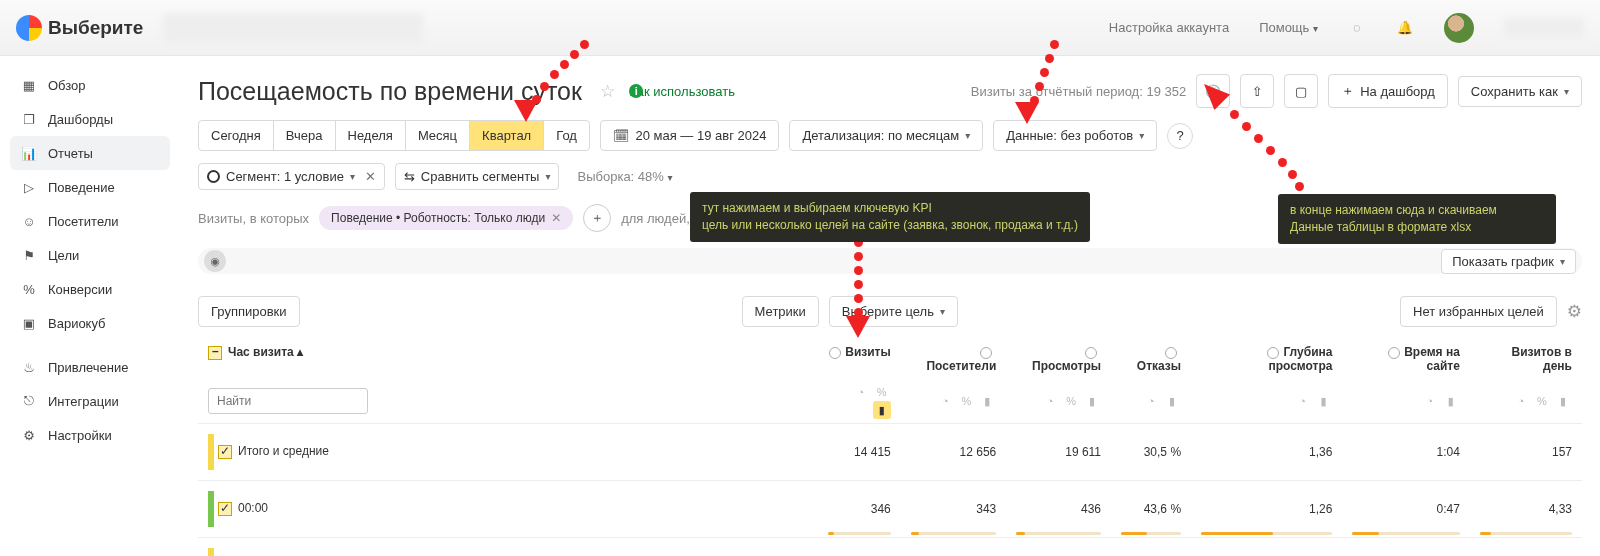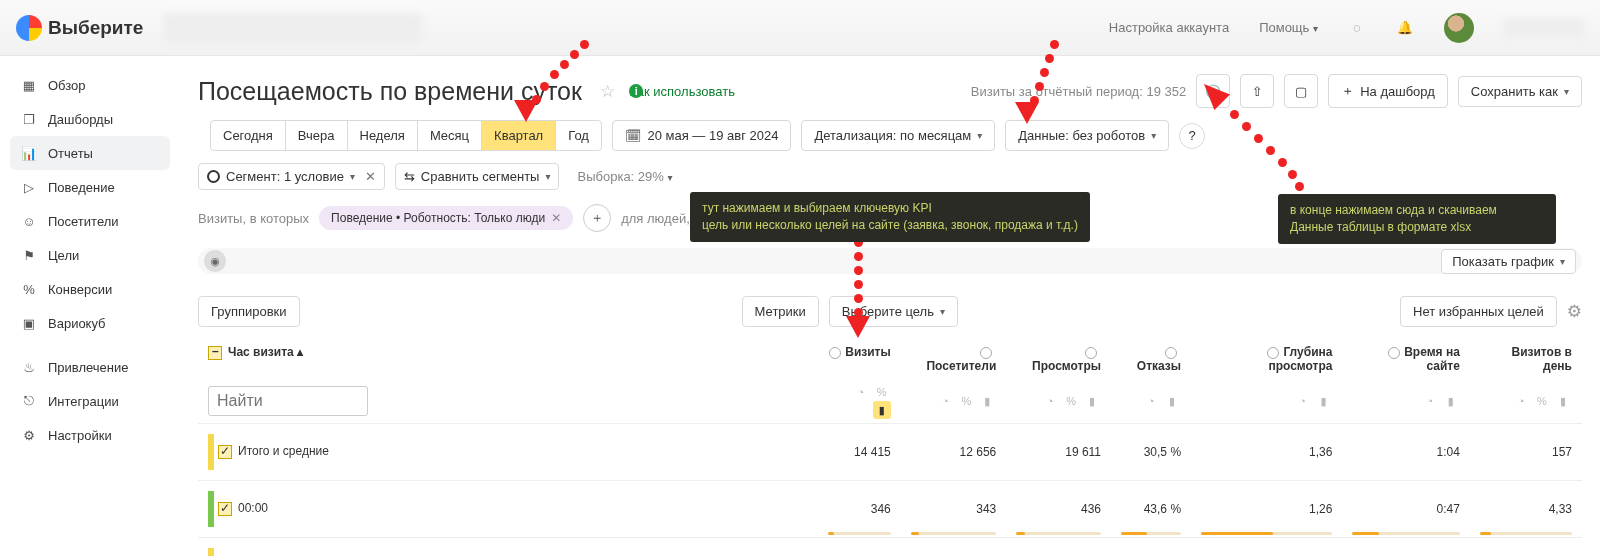--- a/index.html
+++ b/index.html
@@ -31,21 +31,21 @@
 .info-badge { display:inline-flex; align-items:center; gap:5px; color:#0a7d2c; font-size:13px; cursor:pointer; }
 .info-badge .dot{ width:14px; height:14px; border-radius:50%; background:#1a9e3f; color:#fff; font-weight:bold; font-size:11px; display:flex; align-items:center; justify-content:center;}
 .visits-text { color:#888; margin-left:auto; }
 .icon-btn { width:34px; height:34px; border:1px solid #d9d9d9; border-radius:4px; display:flex; align-items:center; justify-content:center; background:#fff; cursor:pointer;}
 .btn { border:1px solid #d9d9d9; border-radius:4px; background:#fff; padding:7px 12px; cursor:pointer; display:inline-flex; align-items:center; gap:6px; font-size:13px; }
 .btn .chev{ font-size:10px; color:#666;}
 
 
 .btn-group { display:flex; }
 .btn-group .pbtn{ border:1px solid #d9d9d9; padding:7px 12px; background:#fff; cursor:pointer; font-size:13px; margin-left:-1px;}
-.btn-group .pbtn:first-child{ border-radius:4px 0 0 4px; margin-left:12px;}
+.btn-group .pbtn:first-child{ border-radius:4px 0 0 4px; margin-left:0;}
 .btn-group .pbtn:last-child{ border-radius:0 4px 4px 0;}
 .btn-group .pbtn.sel{ background:#ffe27a; }
 
 .mt10{ margin-top:12px; }
 
 .seg-chip { border:1px solid #d9d9d9; border-radius:4px; padding:5px 8px; display:inline-flex; align-items:center; gap:6px; font-size:13px; background:#fff;}
 .seg-chip .pie{ width:13px; height:13px; border-radius:50%; border:2px solid #333;}
 .seg-chip .x{ margin-left:4px; color:#777; cursor:pointer;}
 .sample { color:#888; padding:5px 8px; }
 
@@ -64,21 +64,21 @@
 
 
 .table { margin-top:12px; width:100%; border-collapse:collapse; font-size:12px;}
 .table th { text-align:right; padding:6px 10px; font-weight:bold; color:#333; vertical-align:top;}
 .table th.first{ text-align:left; width:620px;}
 .radio{ display:inline-block; width:12px; height:12px; border:1px solid #aaa; border-radius:50%; margin-right:4px; vertical-align:middle;}
 .icon-row td{ text-align:right; padding:4px 10px; color:#bbb;}
 .icon-row td.first{ text-align:left;}
 .mini-icon{ display:inline-block; width:18px; height:18px; line-height:18px; text-align:center; border-radius:3px; margin-left:3px; font-size:11px;}
 .mini-icon.sel{ background:#ffe27a; color:#333;}
-.search-input{ border:1px solid #ccc; padding:5px 8px; width:160px; font-size:16px; border-radius:3px;}
+.search-input{ border:1px solid #ccc; padding:5px 8px; width:160px; font-size:12px; border-radius:3px;}
 .ck{ display:inline-block; width:14px; height:14px; border:1px solid #caa400; background:#fff0b3; position:relative; margin-right:6px; vertical-align:middle;}
 .ck::after{ content:"✓"; position:absolute; top:-2px; left:1px; color:#333; font-size:12px;}
 .ck.dash::after{ content:"–"; top:-3px; left:3px;}
 .data-row td{ text-align:right; padding:10px 10px; border-top:1px solid #eee;}
 .data-row td.first{ text-align:left;}
 .bar-cell{ position:relative;}
 .bar-cell .bar{ position:absolute; bottom:2px; left:10px; right:10px; height:3px; background:#f1e4c6; border-radius:2px;}
 .bar-cell .bar .fill{ height:100%; background:#f5a623; border-radius:2px;}
 .row-marker{ display:inline-block; width:6px; height:36px; vertical-align:middle; margin-right:4px;}
 .m-yellow{ background:#f5d84b;} .m-green{ background:#7ac74f;}
@@ -222,21 +222,21 @@
       <span class="pie"></span>
       <span>Сегмент: 1 условие</span>
       <span class="chev-down">▾</span>
       <span class="x">✕</span>
     </div>
     <div class="seg-chip">
       <span>⇆</span>
       <span>Сравнить сегменты</span>
       <span class="chev-down">▾</span>
     </div>
-    <span class="sample"><span>Выборка: 29%</span> <span class="chev-down">▾</span></span>
+    <span class="sample"><span>Выборка: 48%</span> <span class="chev-down">▾</span></span>
   </div>
 
   <div class="filter-line">
     <span>Визиты, в которых</span>
     <span class="pill">
         <span>Поведение • Роботность: Только люди</span>
         <span class="x">✕</span>
       </span>
     <span class="plus-circle">＋</span>
     <span>для людей, у которых</span>

